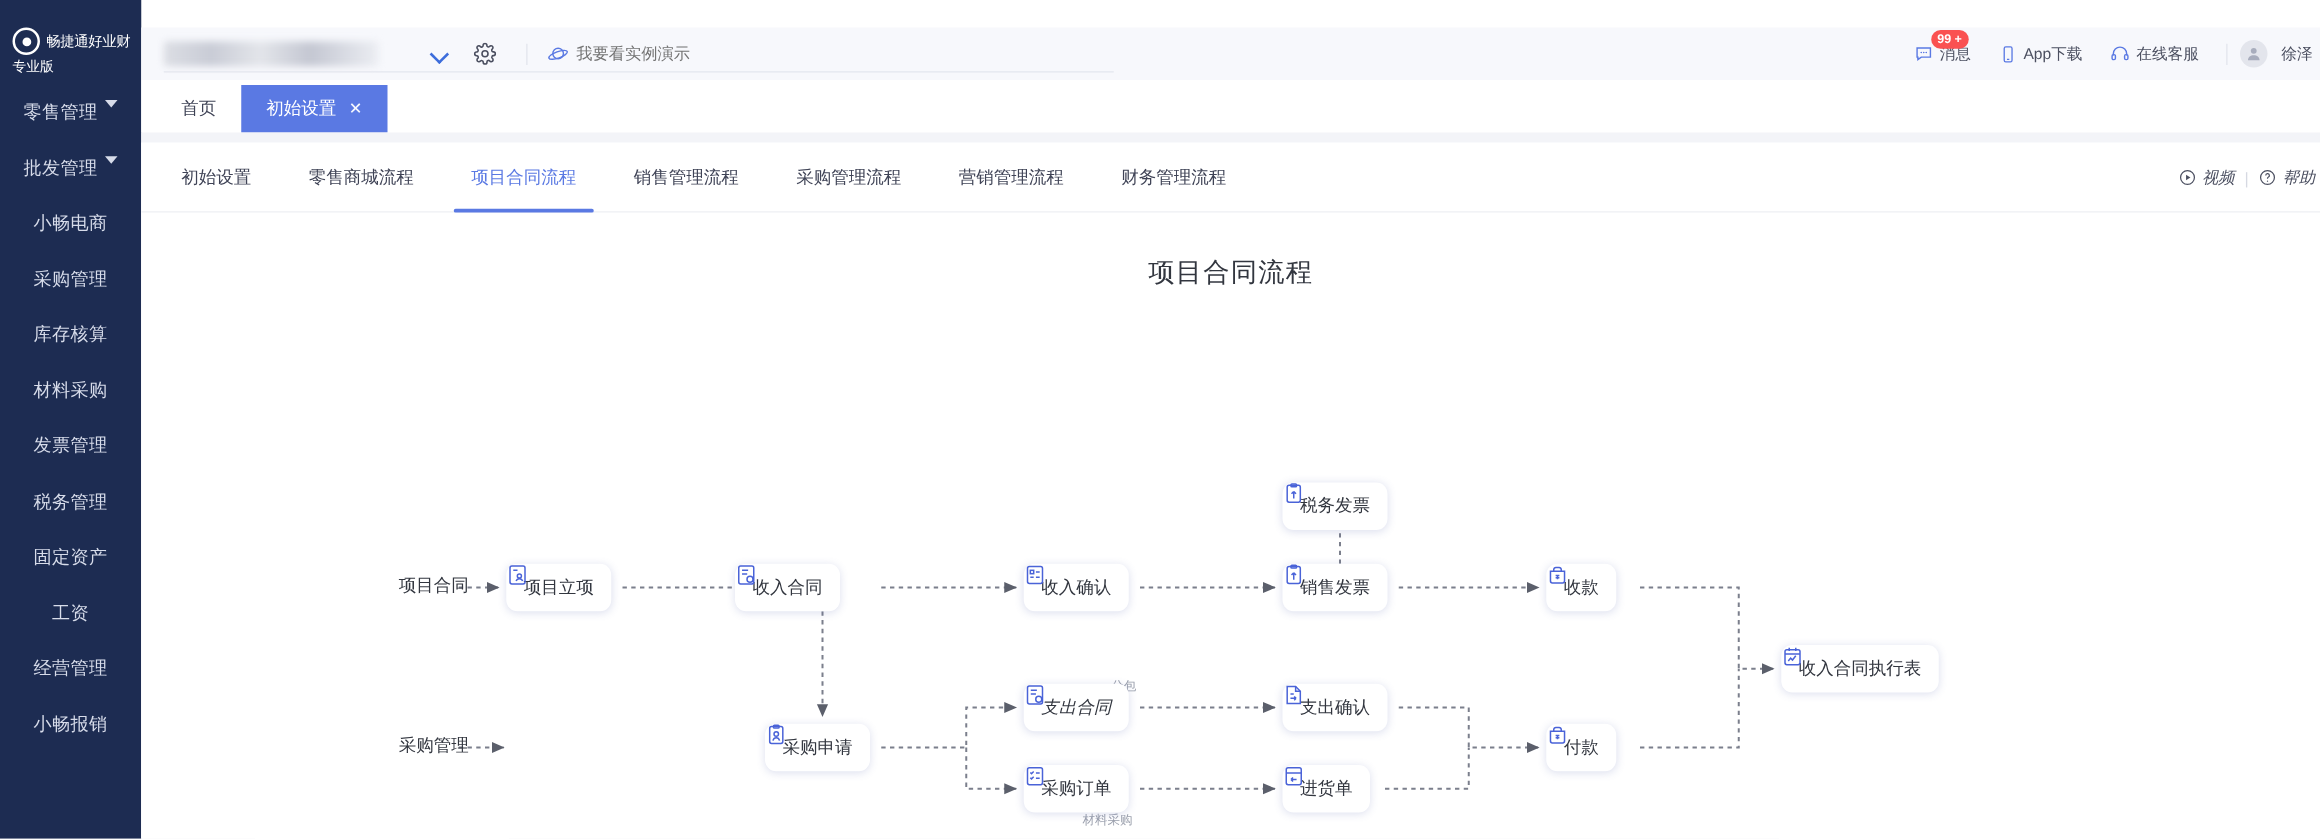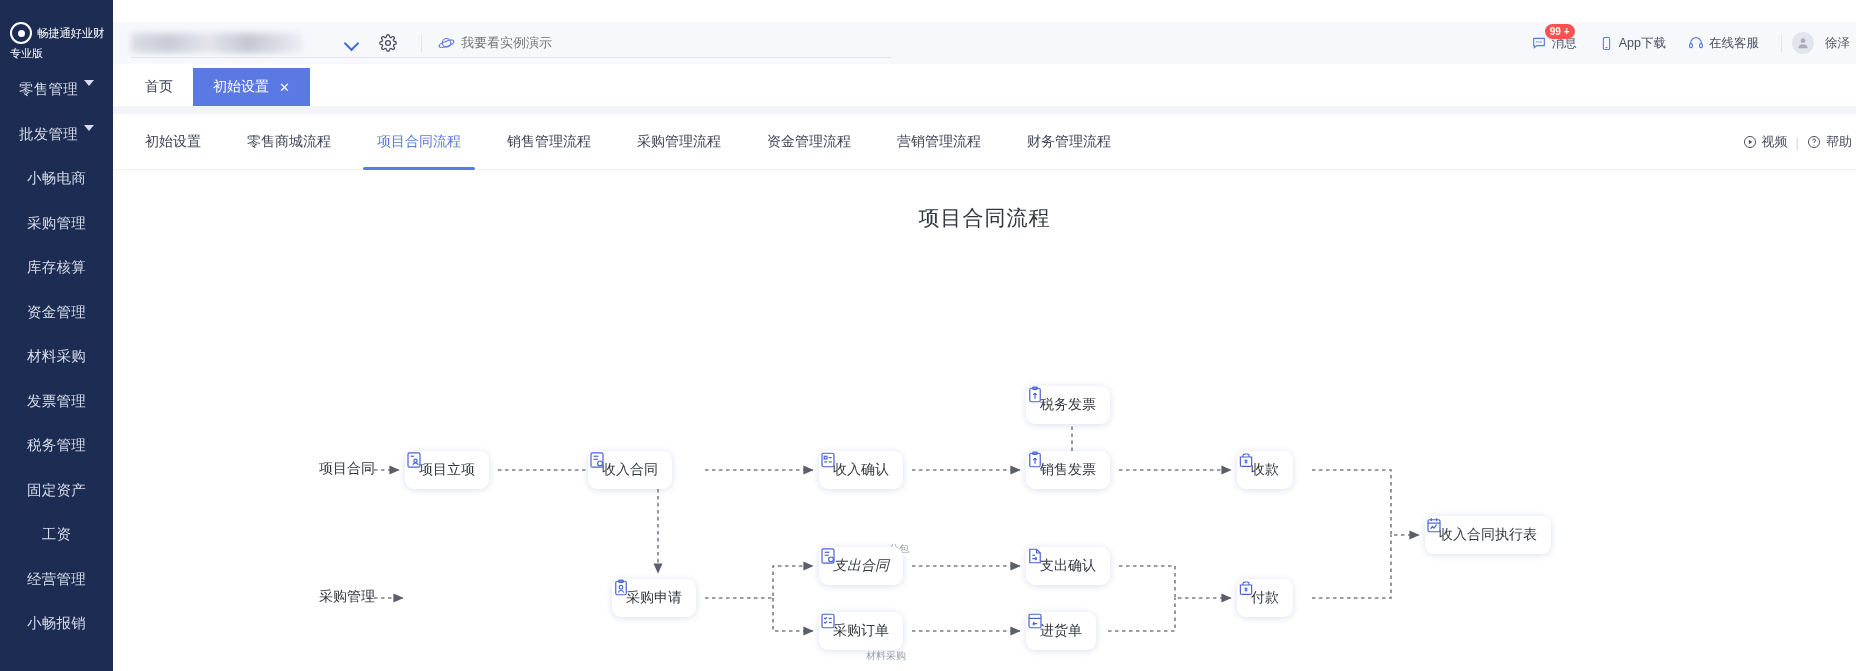--- a/index.html
+++ b/index.html
@@ -74,21 +74,21 @@
   .content { position:absolute; left:113px; top:106px; right:0; bottom:0; background:#f3f4f8; padding:8px 0 0 0; }
   .card { position:absolute; left:0; top:8px; right:0; bottom:0; background:#fff; }
 
   .subnav { position:relative; height:56px; border-bottom:1px solid #eef0f4; }
   .subnav-items { display:flex; align-items:center; height:56px; padding-left:18px; }
   .subtab { position:relative; height:56px; display:flex; align-items:center; padding:0 14px; margin-right:18px;
             font-size:14px; color:#3f4356; cursor:pointer; white-space:nowrap; }
   .subtab.active { color:#5a79e3; }
   .subtab.active:after { content:""; position:absolute; left:0; right:0; bottom:0; height:3px; background:#5a79e3; border-radius:2px; }
   .subnav-right { position:absolute; right:4px; top:0; height:56px; display:flex; align-items:center; font-size:13px; color:#4b4f60; gap:8px; }
-  .subnav-right .lk { display:flex; align-items:center; gap:5px; cursor:pointer; }
+  .subnav-right .lk { display:flex; align-items:center; gap:5px; cursor:pointer;font-style:italic; }
   .sep { color:#d6d9e2; }
 
   .flow-title { text-align:center; font-size:21px; color:#2f3murmur; color:#32363f; margin-top:34px; letter-spacing:1px; }
 
   
   .canvas { position:absolute; left:0; top:0; width:1743px; height:565px; }
   .canvas svg { position:absolute; left:0; top:0; }
   .node {
     position:absolute; display:flex; align-items:center; gap:8px;
     height:38px; padding:0 14px; background:#ffffff; border-radius:9px;
@@ -124,23 +124,20 @@
         <span class="caret"></span>
       </div>
       <div class="nav-item">
         <span>小畅电商</span>
         </div>
       <div class="nav-item">
         <span>采购管理</span>
         </div>
       <div class="nav-item">
         <span>库存核算</span>
-        </div>
-      <div class="nav-item">
-        <span>资金管理</span>
         </div>
       <div class="nav-item">
         <span>材料采购</span>
         </div>
       <div class="nav-item">
         <span>发票管理</span>
         </div>
       <div class="nav-item">
         <span>税务管理</span>
         </div>
@@ -244,23 +241,20 @@
             <span>零售商城流程</span>
             </div>
           <div class="subtab active">
             <span>项目合同流程</span>
             </div>
           <div class="subtab">
             <span>销售管理流程</span>
             </div>
           <div class="subtab">
             <span>采购管理流程</span>
-            </div>
-          <div class="subtab">
-            <span>资金管理流程</span>
             </div>
           <div class="subtab">
             <span>营销管理流程</span>
             </div>
           <div class="subtab">
             <span>财务管理流程</span>
             </div>
         </div>
         <div class="subnav-right">
           <span class="lk">

